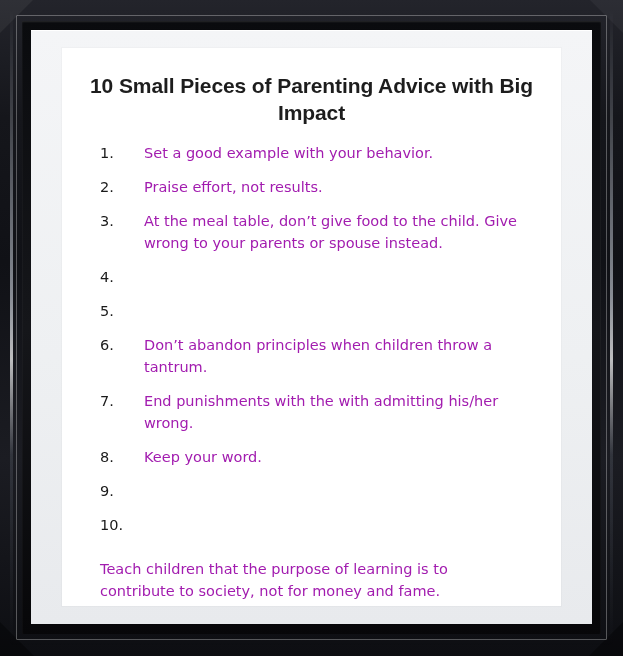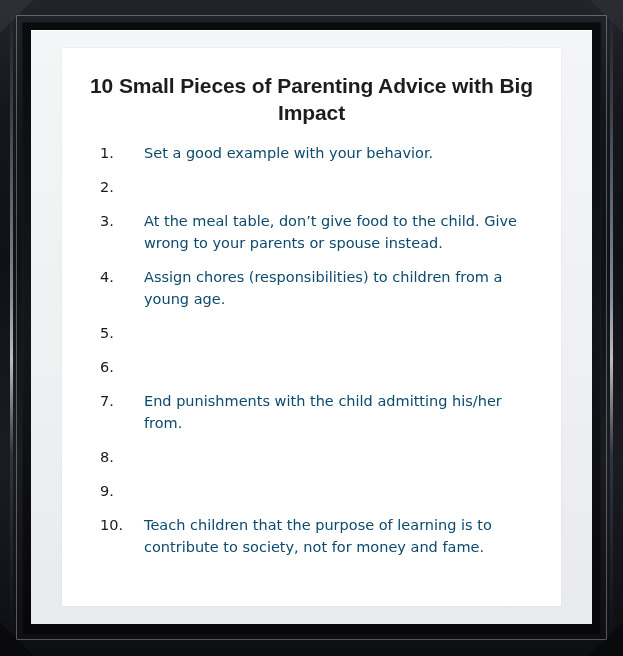--- a/index.html
+++ b/index.html
@@ -134,39 +134,39 @@
     margin: 0;
     padding: 0;
     list-style: none;
   }
   .advice-item {
     display: flex;
     align-items: flex-start;
     margin-bottom: 12px;
     padding-left: 18px;
   }
-  .advice-item:last-child { margin-bottom: 0; }
+  .advice-item:last-child { margin-bottom: 0; flex-direction: column; }
 
   .item-number {
     flex: 0 0 44px;
     width: 44px;
     text-align: left;
     font-family: "DejaVu Sans", sans-serif;
     font-size: 14.5px;
     line-height: 22px;
     color: #1a1a1a;
   }
   .item-number.wide { text-align: left; }
 
   .item-text {
     flex: 1 1 auto;
     font-family: "DejaVu Sans", sans-serif;
     font-size: 14.5px;
     line-height: 22px;
-    color: #0c4a6e;
+    color: #a21caf;
     padding-right: 14px;
   }
 </style>
 </head>
 <body>
 
 <div class="frame-outer">
   <div class="miter miter-tl"></div>
   <div class="miter miter-tr"></div>
   <div class="miter miter-bl"></div>
@@ -184,47 +184,49 @@
 
         <ol class="advice-list">
 
           <li class="advice-item">
             <span class="item-number">1.</span>
             <span class="item-text">Set a good example with your behavior.</span>
           </li>
 
           <li class="advice-item">
             <span class="item-number">2.</span>
+            <span class="item-text">Praise effort, not results.</span>
           </li>
 
           <li class="advice-item">
             <span class="item-number">3.</span>
             <span class="item-text">At the meal table, don’t give food to the child. Give wrong to your parents or spouse instead.</span>
           </li>
 
           <li class="advice-item">
             <span class="item-number">4.</span>
-            <span class="item-text">Assign chores (responsibilities) to children from a young age.</span>
           </li>
 
           <li class="advice-item">
             <span class="item-number">5.</span>
           </li>
 
           <li class="advice-item">
             <span class="item-number">6.</span>
+            <span class="item-text">Don’t abandon principles when children throw a tantrum.</span>
           </li>
 
           <li class="advice-item">
             <span class="item-number">7.</span>
-            <span class="item-text">End punishments with the child admitting his/her from.</span>
+            <span class="item-text">End punishments with the with admitting his/her wrong.</span>
           </li>
 
           <li class="advice-item">
             <span class="item-number">8.</span>
+            <span class="item-text">Keep your word.</span>
           </li>
 
           <li class="advice-item">
             <span class="item-number">9.</span>
           </li>
 
           <li class="advice-item">
             <span class="item-number wide">10.</span>
             <span class="item-text">Teach children that the purpose of learning is to contribute to society, not for money and fame.</span>
           </li>

